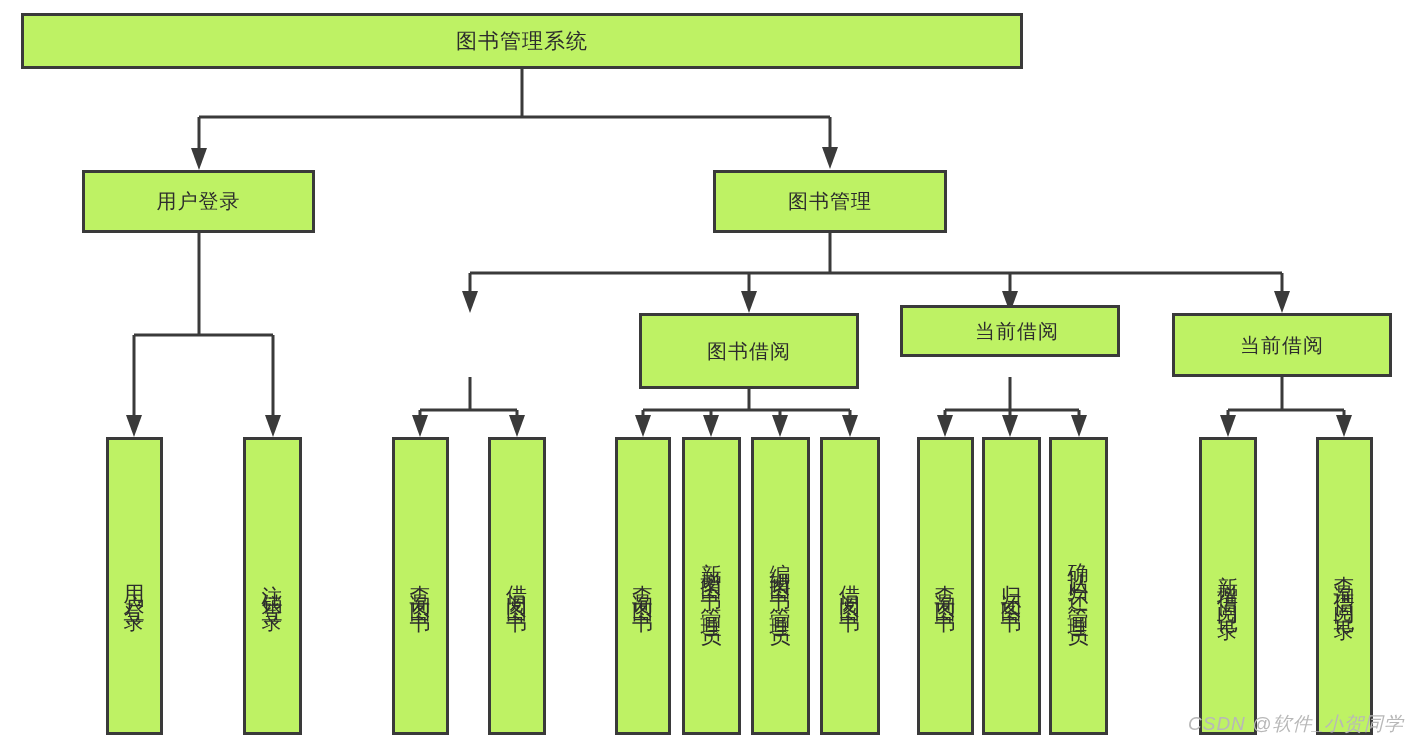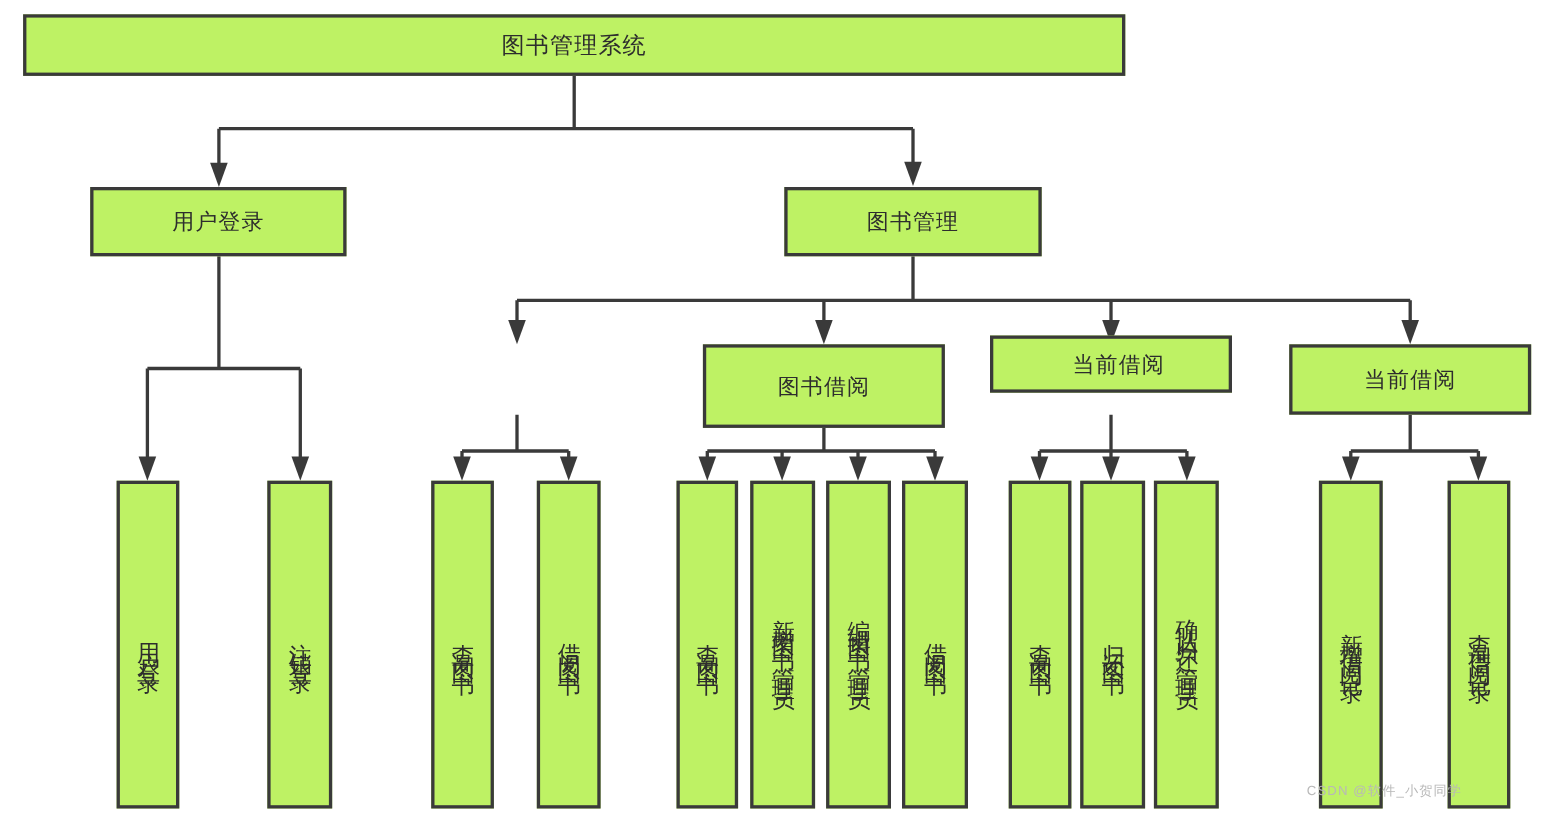--- a/index.html
+++ b/index.html
@@ -19,22 +19,23 @@
   .vnode { font-size:21px; }
   .vtext {
     writing-mode:vertical-rl; text-orientation:mixed;
     letter-spacing:9px; line-height:1;
   }
   svg.wires { position:absolute; left:0; top:0; pointer-events:none; }
   .wire { fill:none; stroke:var(--line,#3a3a3a); stroke-width:3; }
   .arrowhead { fill:var(--line,#3a3a3a); stroke:none; }
   .watermark {
     position:absolute; left:1188px; top:711px;
-    font-size:12px; letter-spacing:1px; color:var(--watermark,#b8b8b8);
+    font-size:19px; letter-spacing:1px; color:var(--watermark,#b8b8b8);
     white-space:nowrap;
+    font-style:italic;
   }
 </style>
 </head>
 <body>
 
 <div class="canvas">
 
   <svg class="wires" width="1405" height="747" viewBox="0 0 1405 747" aria-hidden="true">
 
     <path class="wire" d="M522 69 V117 M199 117 H830 M199 117 V156 M830 117 V155"></path>

